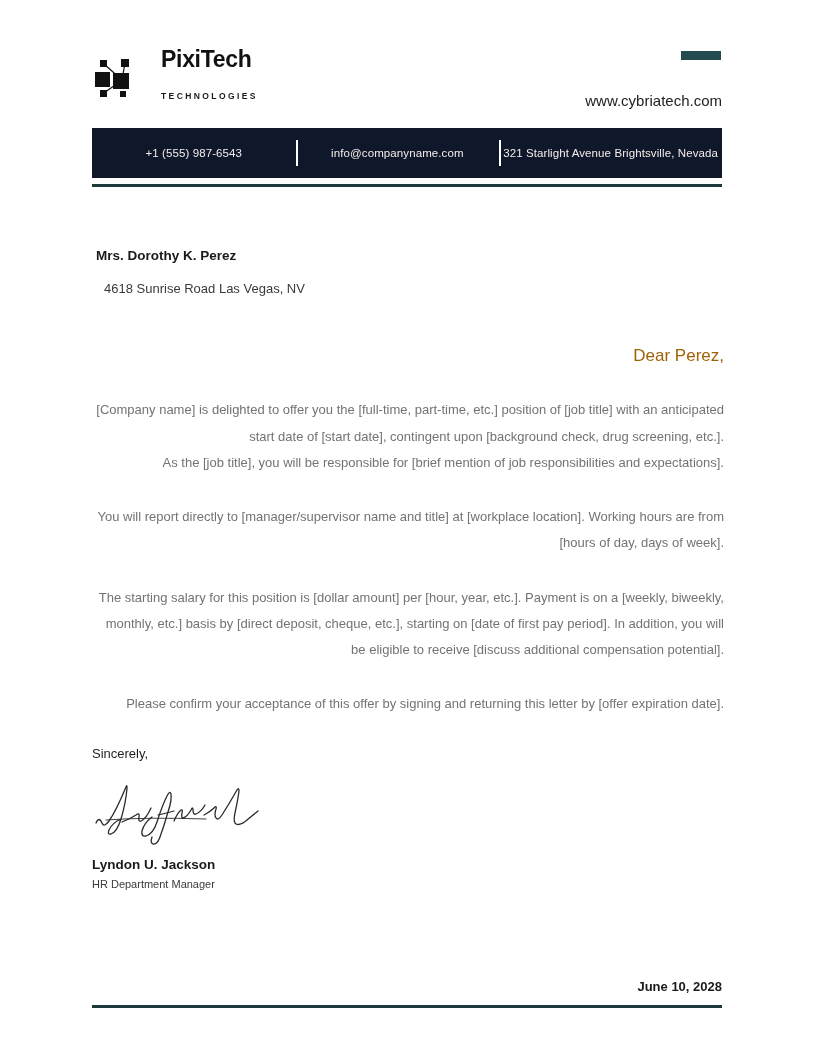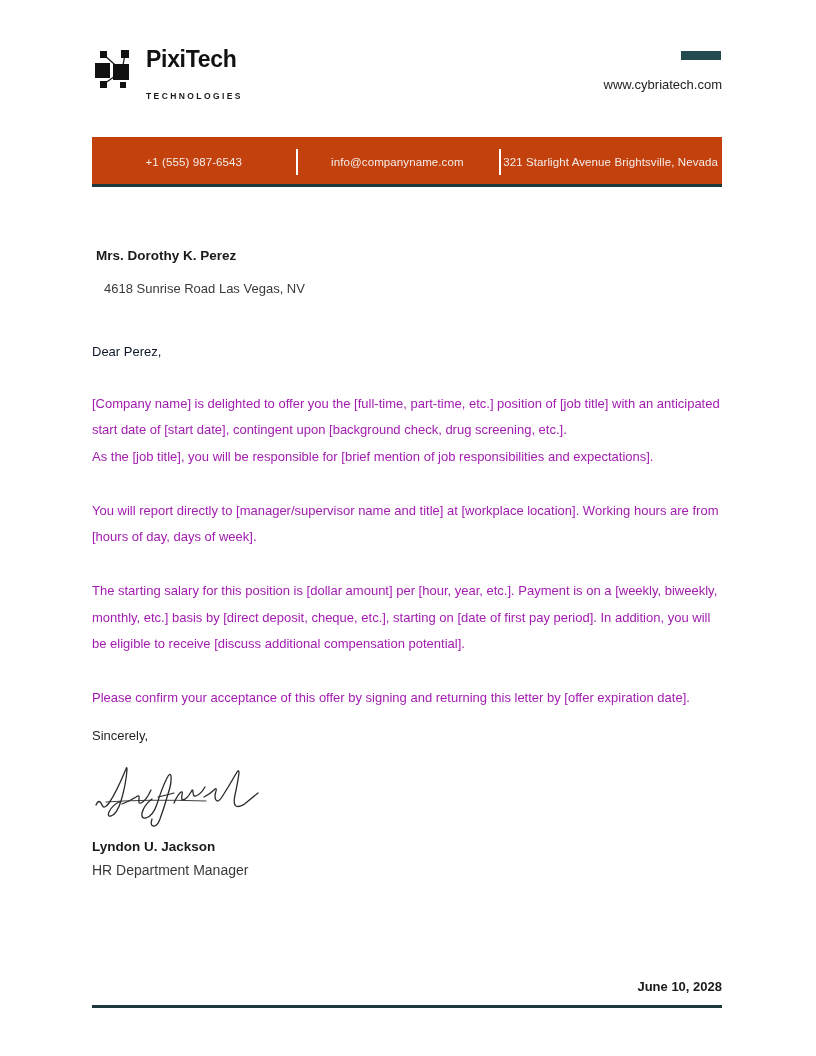--- a/index.html
+++ b/index.html
@@ -27,22 +27,22 @@
     left: 92px;
     top: 46px;
     width: 630px;
     height: 62px;
   }
   .brand {
     position: absolute;
     left: 0;
     top: 0;
     display: flex;
-    align-items: flex-start;
-    gap: 8px;
+    align-items: flex-end;
+    gap: 23px;
   }
   .logo-mark {
     width: 46px;
     height: 46px;
     flex: 0 0 46px;
     display: block;
   }
   .brand-text {
     display: flex;
     flex-direction: column;
@@ -74,37 +74,36 @@
     text-align: right;
   }
   .teal-chip {
     display: inline-block;
     width: 40px;
     height: 9px;
     background: #244b50;
     margin-right: 1px;
   }
   .website {
-    font-size: 13px;
+    font-size: 15px;
     color: #222222;
-    margin-top: 13px;
+    margin-top: 28px;
     white-space: nowrap;
   }
 
   
   .contact-bar {
     position: absolute;
     left: 92px;
     top: 128px;
     width: 630px;
     height: 50px;
-    background: #c2410c;
+    background: #0f172a;
     display: flex;
     align-items: center;
-    margin-top: 9px;
   }
   .contact-cell {
     flex: 1 1 0;
     text-align: center;
     font-size: 11.5px;
     color: #f5ece9;
     white-space: nowrap;
     position: relative;
     padding: 0 4px;
     box-sizing: border-box;
@@ -144,39 +143,40 @@
     margin: 0 0 6px 4px;
   }
   .recipient-addr {
     font-size: 13px;
     color: #3a3a3a;
     line-height: 1.62;
     margin: 12px;
     max-width: 230px;
   }
   .salutation {
-    font-size: 13px;
-    color: #0f172a;
+    font-size: 17px;
+    color: #a16207;
     margin: 43px 0 0 0;
     line-height: 1.6;
+    text-align: right;
   }
   .para {
     font-size: 13px;
-    color: #a21caf;
+    color: #737373;
     line-height: 2.02;
     margin: 28px 0 0 0;
-    text-align: left;
+    text-align: right;
   }
   .para.tight {
     margin-top: 0;
   }
   .closing {
     font-size: 13px;
     color: #1f1f1f;
-    margin: 15px 0 0 0;
+    margin: 26px 0 0 0;
     line-height: 1.6;
   }
 
   
   .signature-wrap {
     margin-top: 10px;
     height: 72px;
   }
   .signature-svg {
     display: block;
@@ -184,21 +184,21 @@
     height: 72px;
   }
   .signer-name {
     font-size: 13.5px;
     font-weight: bold;
     color: #1a1a1a;
     margin: 8px 0 0 0;
     line-height: 1.45;
   }
   .signer-title {
-    font-size: 14px;
+    font-size: 11px;
     color: #3a3a3a;
     margin: 3px 0 0 0;
     line-height: 1.45;
   }
 
   
   .letter-date {
     position: absolute;
     left: 92px;
     top: 979px;

